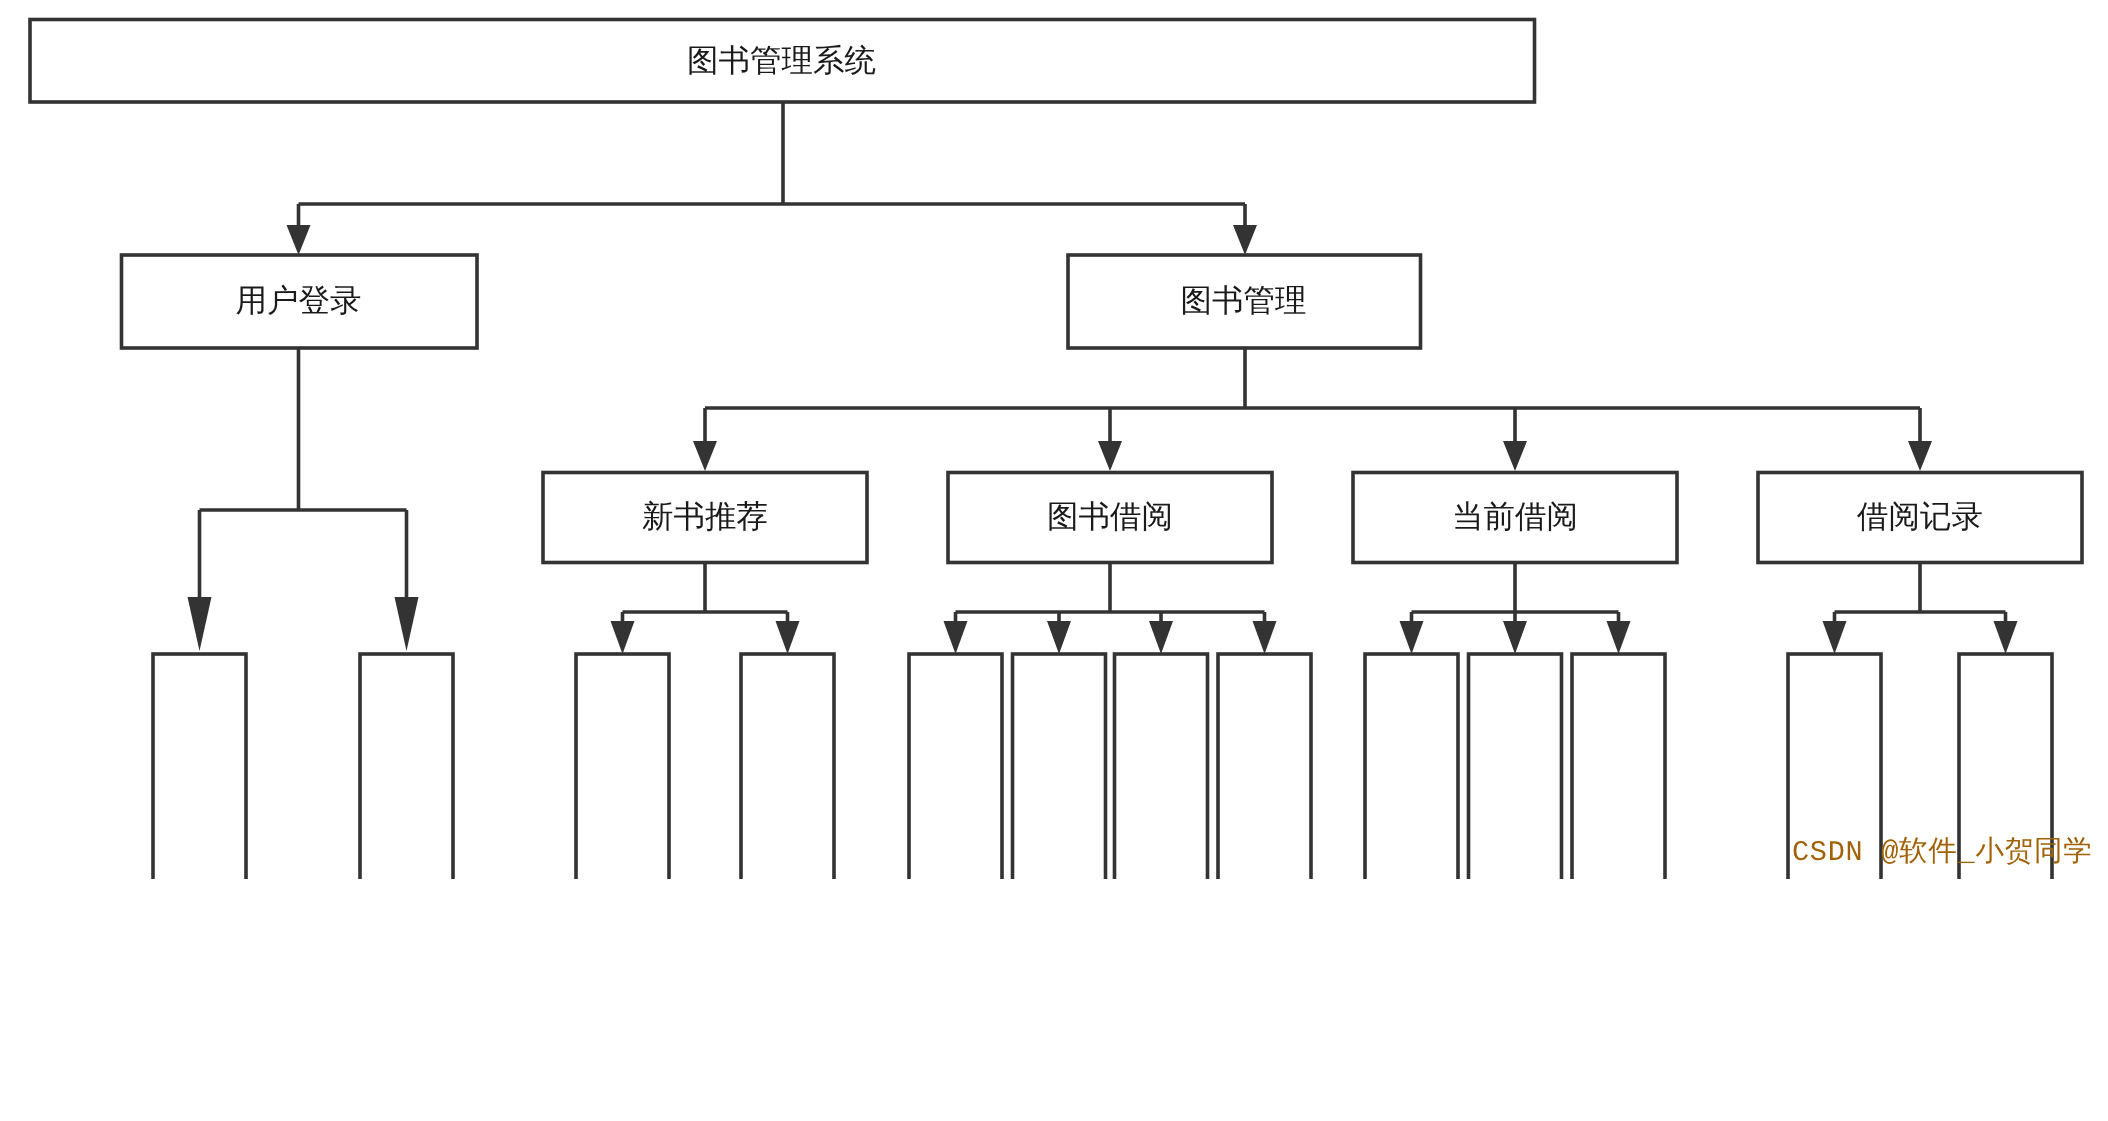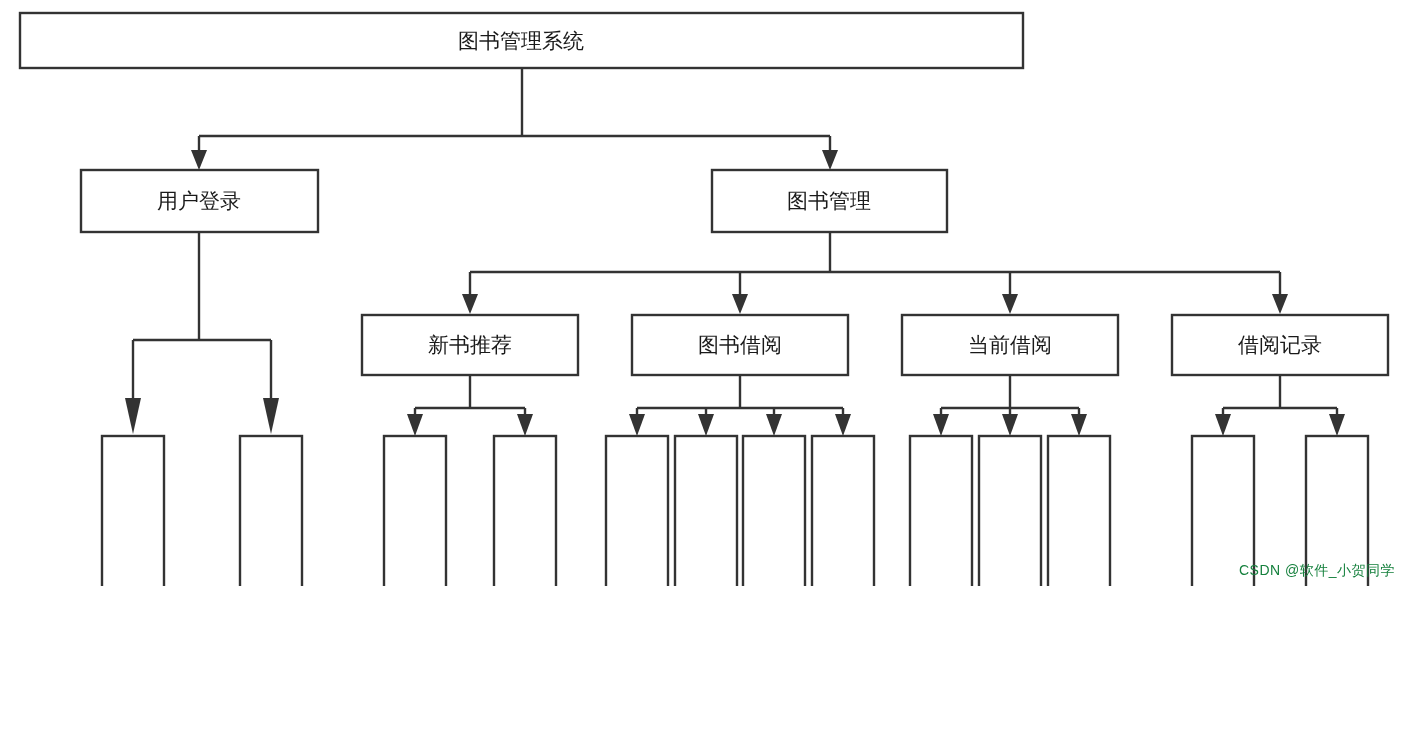--- a/index.html
+++ b/index.html
@@ -53,23 +53,23 @@
     fill: #1a1a1a;
     writing-mode: vertical-rl;
     text-orientation: upright;
     letter-spacing: 3px;
     dominant-baseline: middle;
   }
   .watermark-text {
     position: absolute;
     right: 10px;
     bottom: 6px;
-    font-family: Liberation Sans, sans-serif;
-    font-size: 14px;
-    color: #15803d;
+    font-family: Liberation Mono, monospace;
+    font-size: 19px;
+    color: #a16207;
     letter-spacing: 0.5px;
     white-space: nowrap;
     pointer-events: none;
   }
 </style>
 </head>
 <body>
 
 <div id="diagram-root">
 

